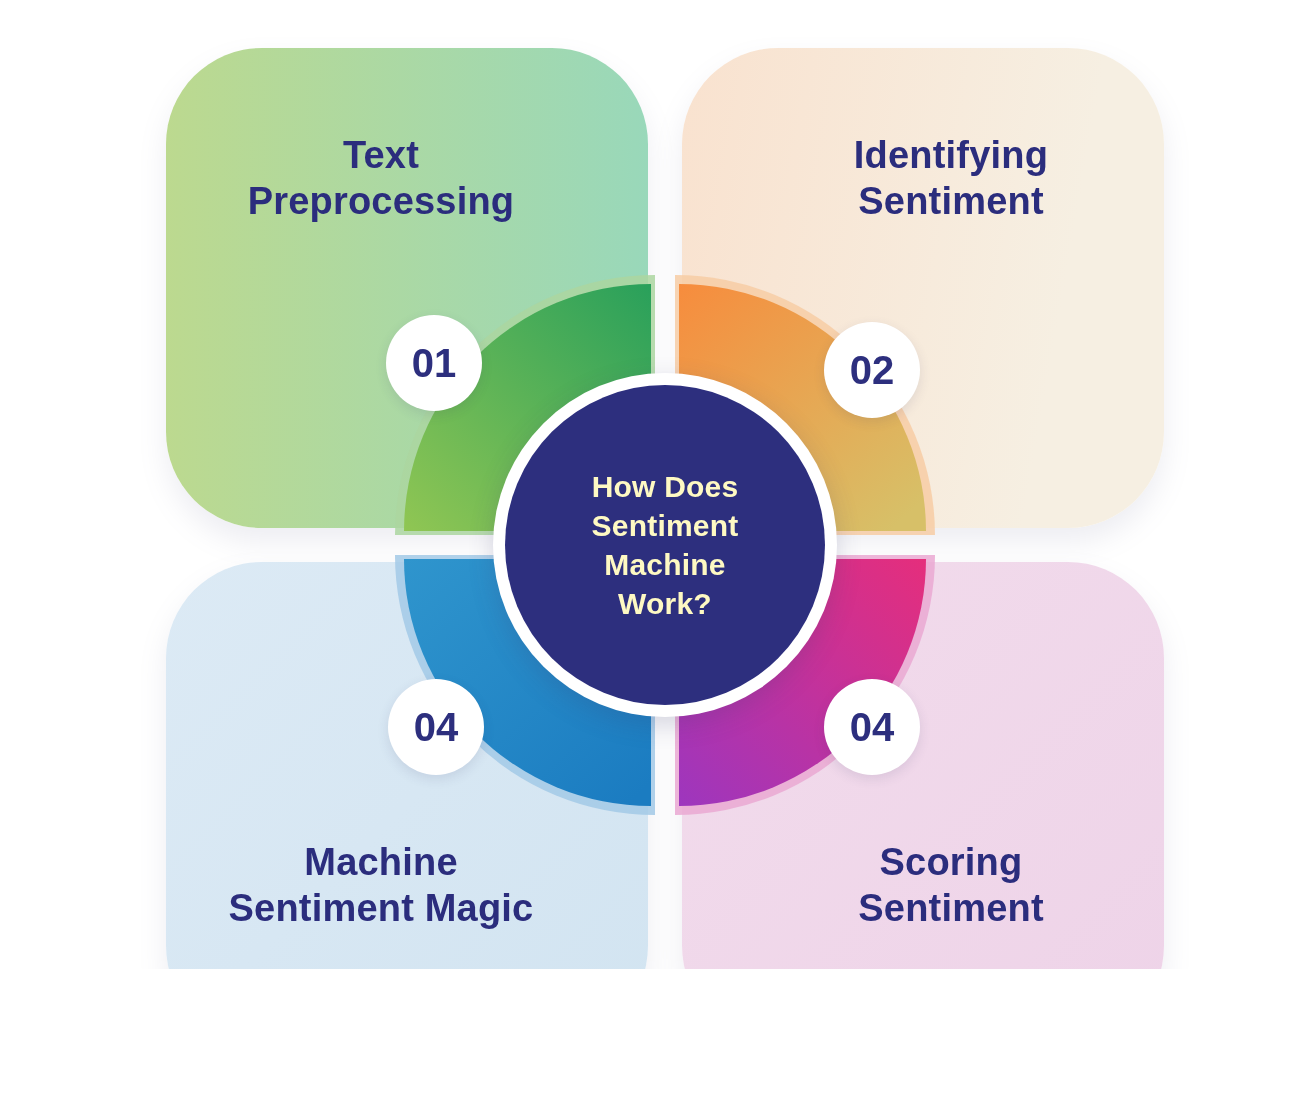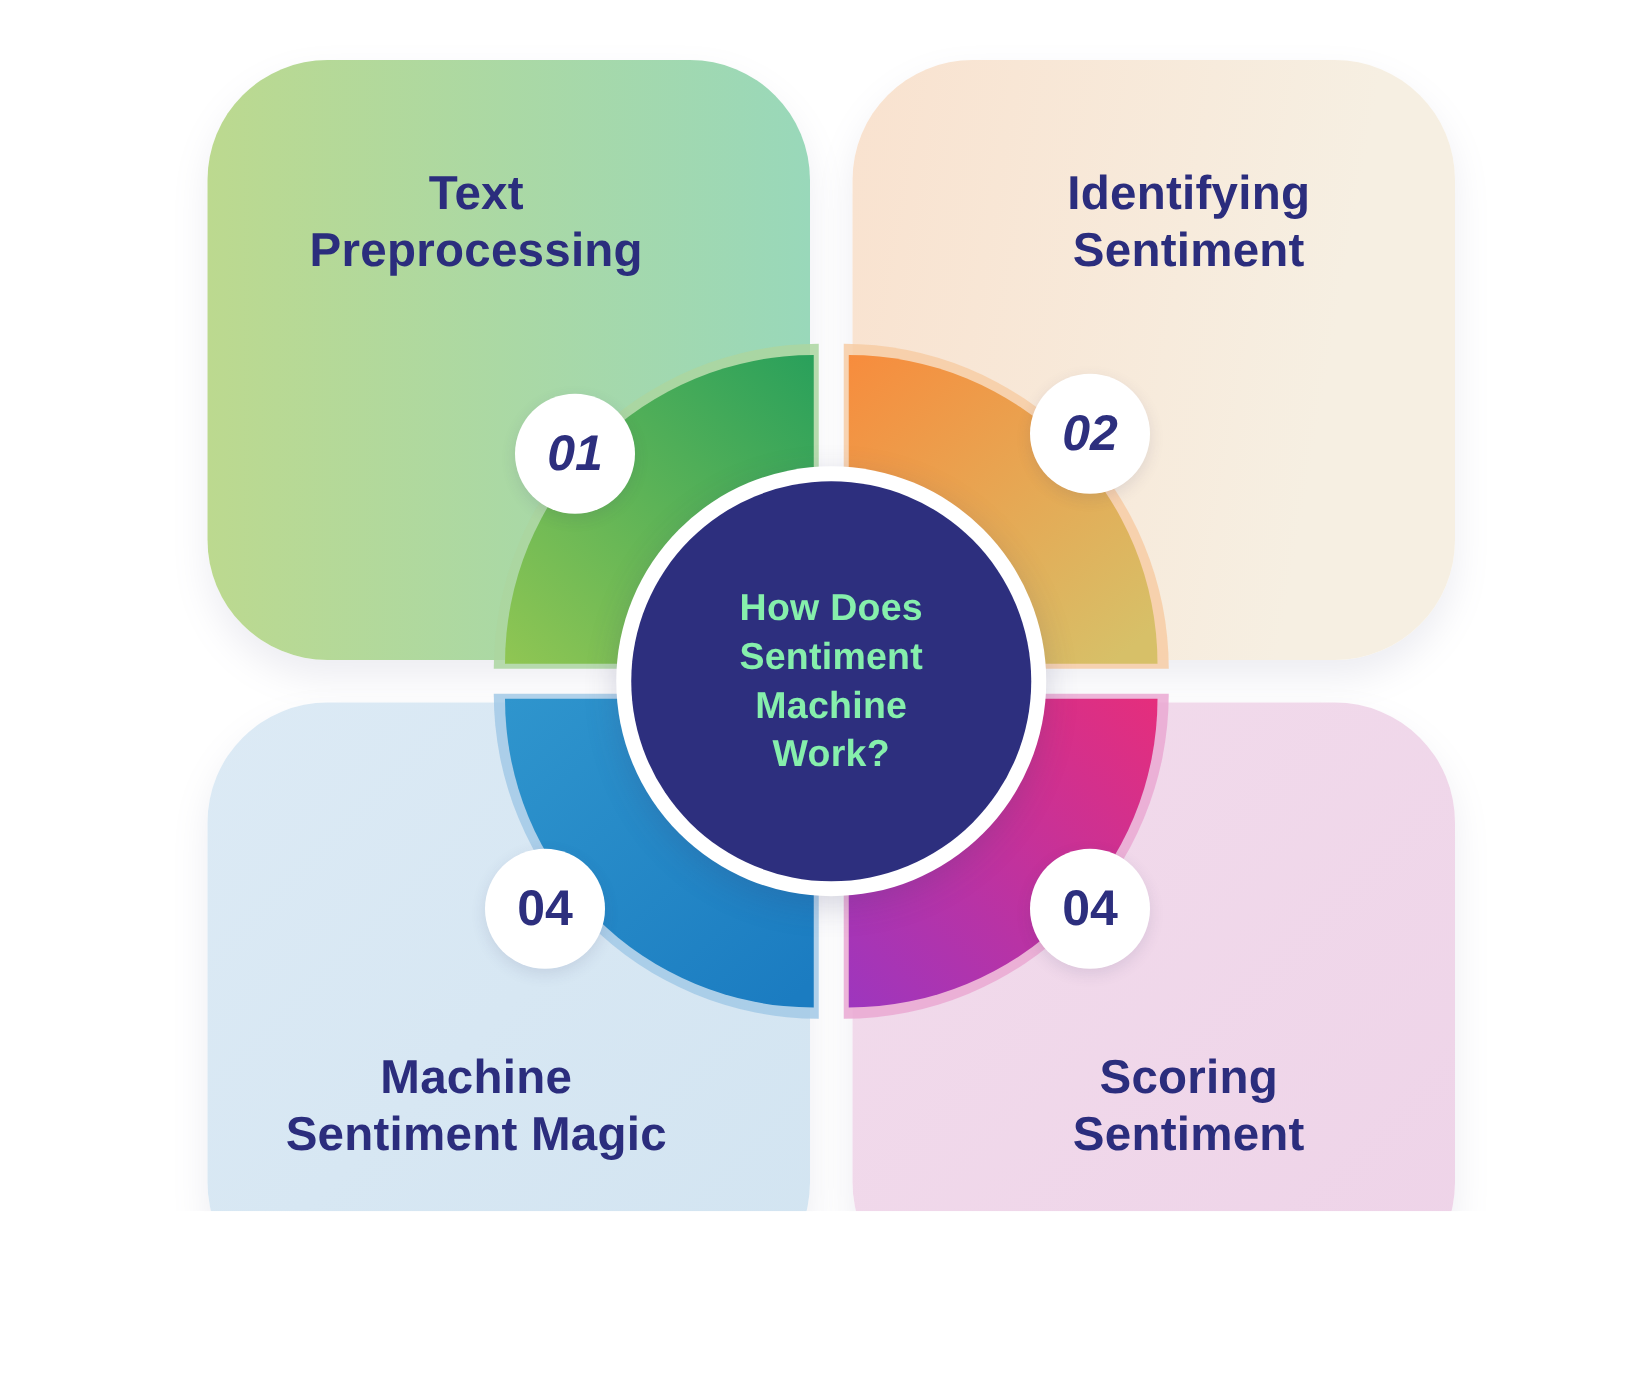--- a/index.html
+++ b/index.html
@@ -24,34 +24,34 @@
   .shift-right{transform:translateX(28px);}
   
   .rosette{position:absolute;left:385px;top:265px;}
   
   .badge{
     position:absolute;width:96px;height:96px;border-radius:50%;background:#ffffff;
     display:flex;align-items:center;justify-content:center;
     box-shadow:0 4px 12px rgba(60,60,110,0.12);z-index:4;
     font-size:40px;font-weight:700;color:#2d2f7e;
   }
-  .badge-1{left:412px;top:315px;font-style:italic;}
-  .badge-2{left:824px;top:299px;font-style:italic;}
+  .badge-1{left:386px;top:315px;}
+  .badge-2{left:824px;top:322px;}
   .badge-3{left:824px;top:679px;}
   .badge-4{left:388px;top:679px;}
   
   .center-ring{
     position:absolute;left:493px;top:373px;width:344px;height:344px;border-radius:50%;
     background:#ffffff;display:flex;align-items:center;justify-content:center;
     box-shadow:0 8px 26px rgba(60,60,110,0.20);z-index:5;
   }
   .center-disc{
     width:320px;height:320px;border-radius:50%;background:#2d2f7e;
     display:flex;flex-direction:column;align-items:center;justify-content:center;
-    text-align:center;color:#86efac;font-size:30px;line-height:39px;font-weight:700;
+    text-align:center;color:#fef9c3;font-size:30px;line-height:39px;font-weight:700;
     letter-spacing:.2px;
   }
 </style>
 </head>
 <body>
 
 <div class="stage">
 
   <div class="card card-tl">
     <div class="card-title title-top shift-left">

